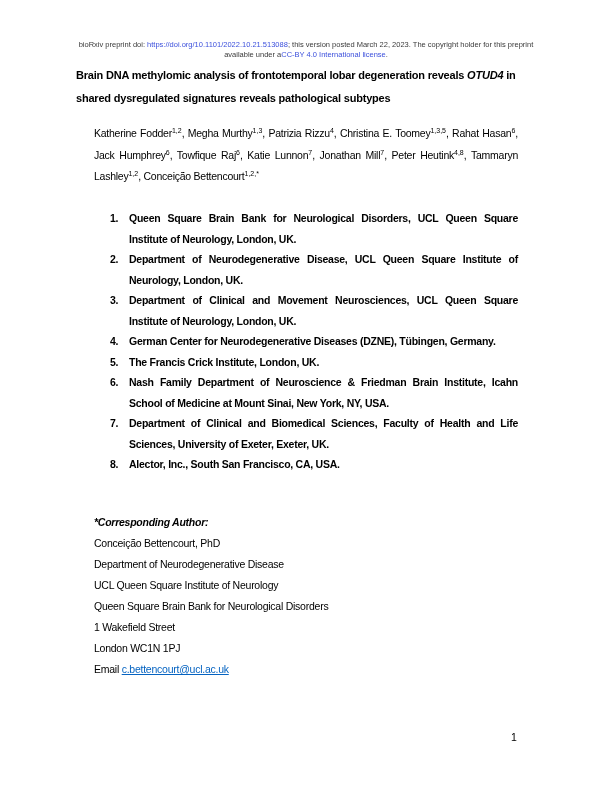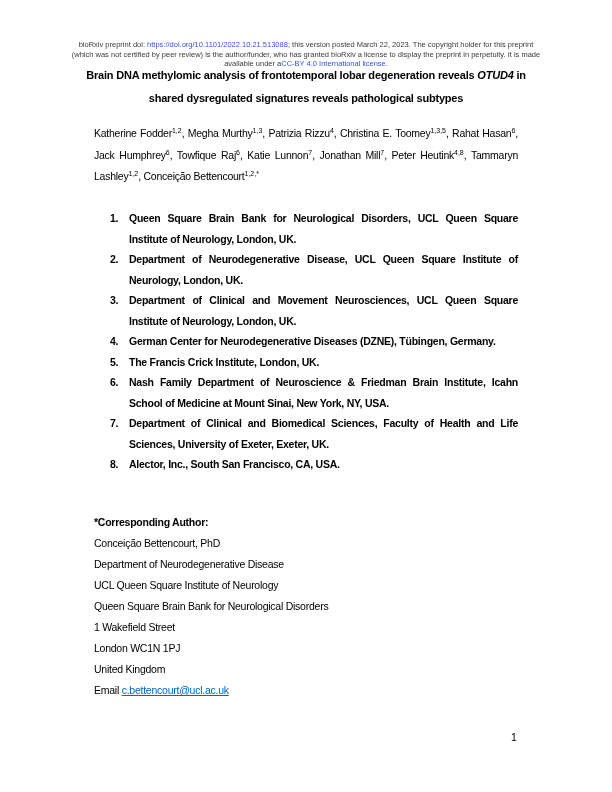--- a/index.html
+++ b/index.html
@@ -24,21 +24,20 @@
     letter-spacing: 0;
     margin-top: 36px;
   }
   .d-line { white-space: nowrap; }
   .hlink { color: #3c50dc; text-decoration: none; cursor: pointer; }
   .title {
     position: absolute;
     top: 64px;
     left: 76px;
     width: 460px;
-    text-align: center;
     font-weight: 700;
     font-size: 11px;
     line-height: 23px;
     letter-spacing: -0.2px;
   }
   .authors {
     position: absolute;
     top: 123px;
     left: 94px;
     width: 424px;
@@ -67,37 +66,36 @@
   .aff-text { flex: 1; text-align: justify; font-weight: bold; }
   .corr {
     position: absolute;
     top: 512px;
     left: 94px;
     width: 424px;
     font-size: 10.5px;
     line-height: 21px;
     letter-spacing: -0.25px;
   }
-  .corr-heading { font-weight: 700; }
+  .corr-heading { font-weight: 700; font-style: italic; }
   .elink { color: #0563c1; text-decoration: underline; cursor: pointer; }
   .pageno {
     position: absolute;
     top: 731px;
     left: 511px;
     font-size: 10.5px;
   }
 </style>
 </head>
 <body>
 
 <div class="page">
 
   <div class="disclaimer" style="color: rgb(58, 58, 58);">
     <div class="d-line"><span>bioRxiv preprint doi: </span><a class="hlink" style="color: rgb(60, 80, 220);">https://doi.org/10.1101/2022.10.21.513088</a><span>; this version posted March 22, 2023. The copyright holder for this preprint</span></div>
-    <div class="d-line"><span>(which was not certified by peer review) is the author/funder, who has granted bioRxiv a license to display the preprint in perpetuity. It is made</span></div>
     <div class="d-line"><span>available under a</span><a class="hlink" style="color: rgb(60, 80, 220);">CC-BY 4.0 International license</a><span>.</span></div>
   </div>
 
   <div class="title">
     <span>Brain DNA methylomic analysis of frontotemporal lobar degeneration reveals </span><i>OTUD4</i><span> in</span><br>
     <span>shared dysregulated signatures reveals pathological subtypes</span>
   </div>
 
   <p class="authors" id="authors"><span>Katherine Fodder</span><sup>1,2</sup>, <span>Megha Murthy</span><sup>1,3</sup>, <span>Patrizia Rizzu</span><sup>4</sup>, <span>Christina E. Toomey</span><sup>1,3,5</sup>, <span>Rahat Hasan</span><sup>6</sup>, <span>Jack Humphrey</span><sup>6</sup>, <span>Towfique Raj</span><sup>6</sup>, <span>Katie Lunnon</span><sup>7</sup>, <span>Jonathan Mill</span><sup>7</sup>, <span>Peter Heutink</span><sup>4,8</sup>, <span>Tammaryn Lashley</span><sup>1,2</sup>, <span>Conceição Bettencourt</span><sup>1,2,*</sup></p>
 
@@ -138,20 +136,19 @@
 
   <div class="corr">
     <div class="corr-heading">*Corresponding Author:</div>
     <div id="corr-lines">
         <div class="corr-line">Conceição Bettencourt, PhD</div>
         <div class="corr-line">Department of Neurodegenerative Disease</div>
         <div class="corr-line">UCL Queen Square Institute of Neurology</div>
         <div class="corr-line">Queen Square Brain Bank for Neurological Disorders</div>
         <div class="corr-line">1 Wakefield Street</div>
         <div class="corr-line">London WC1N 1PJ</div>
-        <div class="corr-line">United Kingdom</div>
       </div>
     <div class="corr-line"><span>Email </span><a class="elink" style="color: rgb(5, 99, 193);">c.bettencourt@ucl.ac.uk</a></div>
   </div>
 
   <div class="pageno">1</div>
 
 </div>
 
 </body></html>

